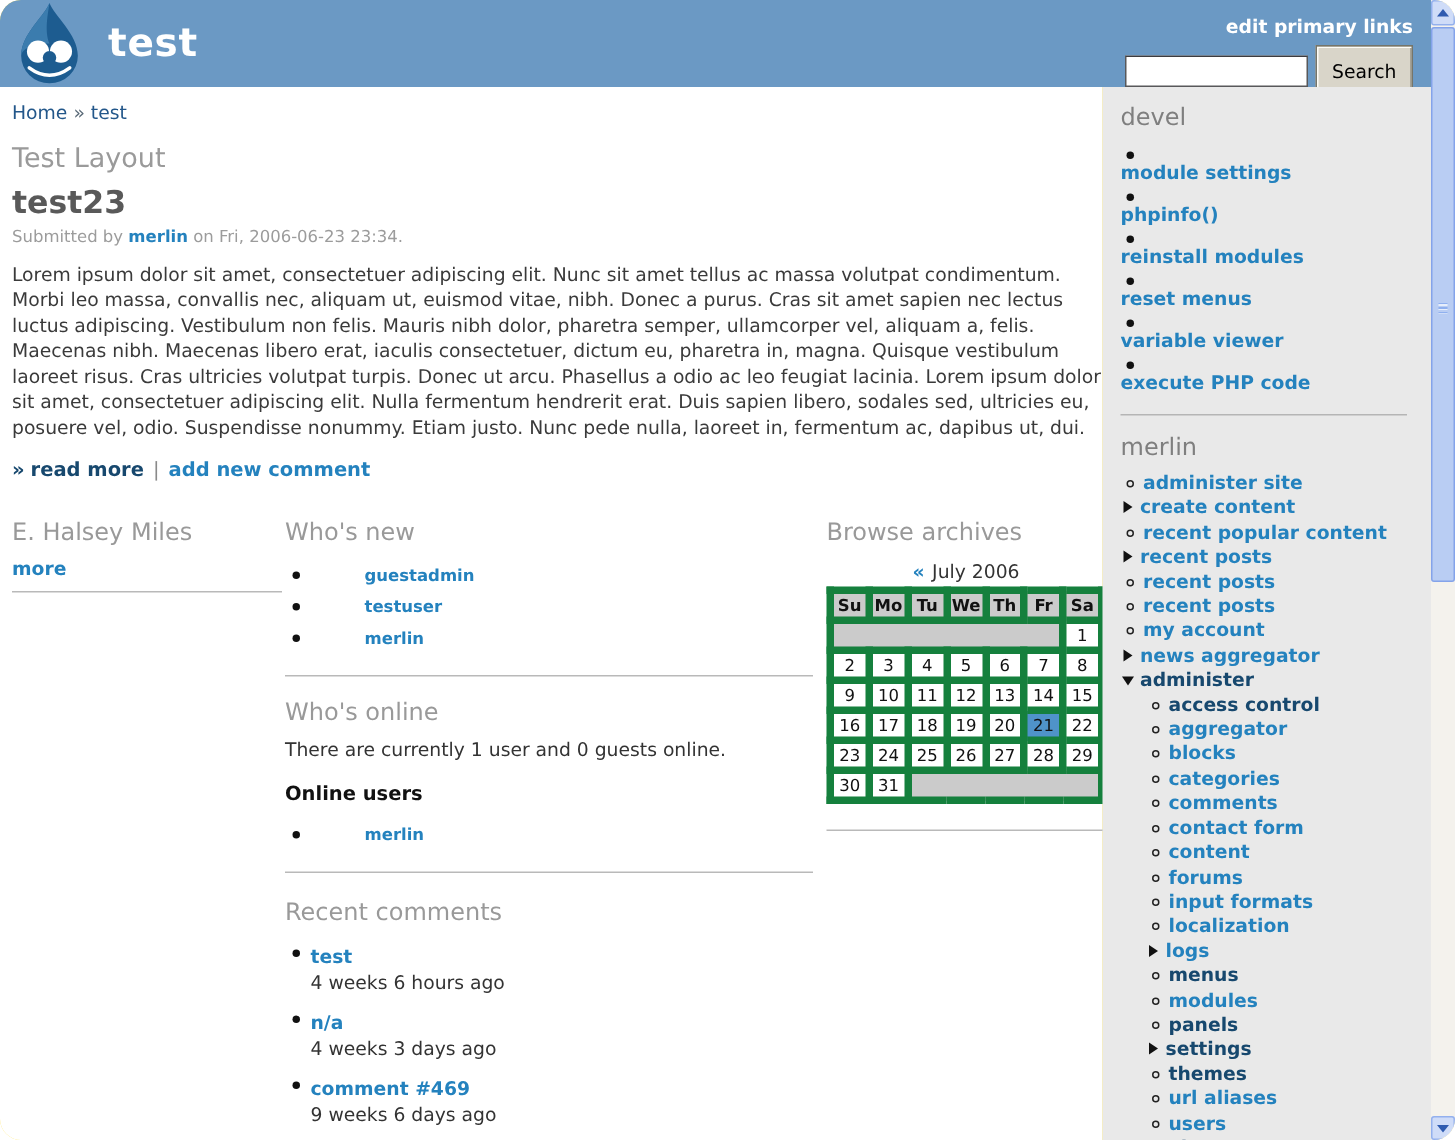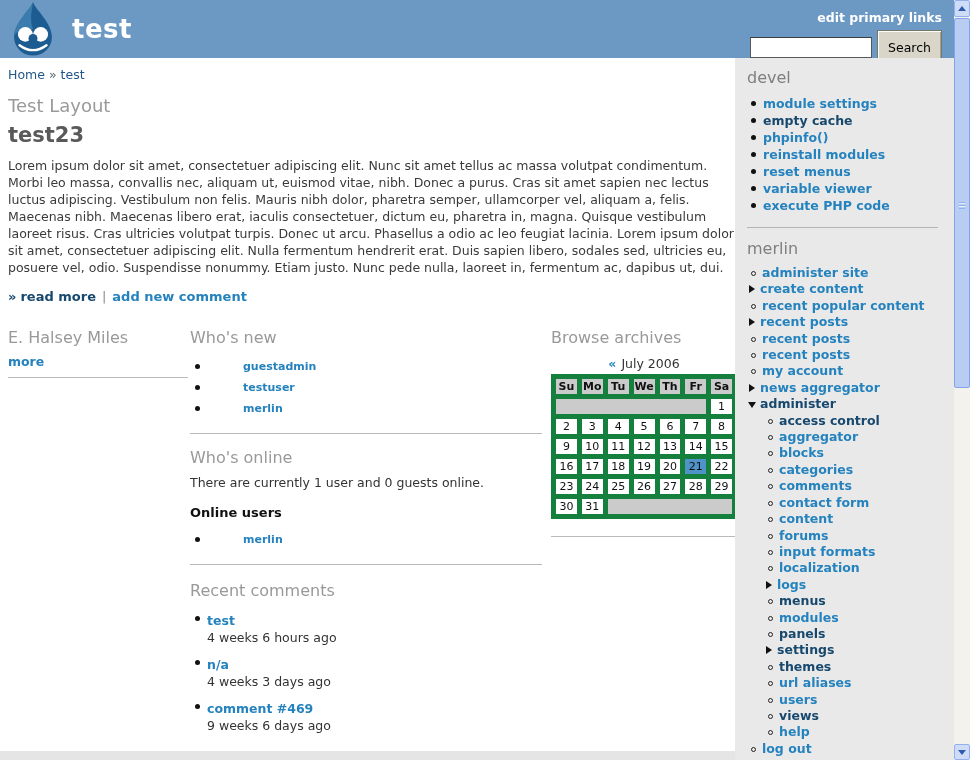--- a/index.html
+++ b/index.html
@@ -1,19 +1,19 @@
 <!DOCTYPE html>
 <html><head>
 <meta charset="utf-8">
 <style>
   * { margin:0; padding:0; box-sizing:border-box; }
   html,body { background:#fff; }
   body { width:970px; height:760px; overflow:hidden;
          font-family:"DejaVu Sans","Liberation Sans",sans-serif; }
-  .page { position:relative; width:970px; height:760px; overflow:hidden; background:#e5e5e5; }
+  .page { position:relative; width:970px; height:760px; overflow:hidden; background:#fde047;border-radius:14px; }
 
   
   .header { position:absolute; left:0; top:0; width:954px; height:58px;
             background:#6b99c4; display:flex; align-items:center; }
   .logo-wrap { margin-left:6px; width:54px; height:58px; overflow:hidden; }
   .site-title { color:#fff; font-size:26px; font-weight:bold; margin-left:12px; letter-spacing:.5px; cursor:pointer; }
   .header-right { margin-left:auto; padding-right:12px; text-align:right; }
   .edit-links { display:block; color:#fff; font-weight:bold; font-size:12.5px; margin-bottom:5px; cursor:pointer;margin-top:16px; }
   .search-row { display:flex; align-items:center; }
   .search-input { width:122px; height:21px; border:1px solid #58585a; border-top-color:#3c3c40;
@@ -81,21 +81,21 @@
   table.cal td { cursor:pointer; }
   table.cal td.empty { background:#cbcbcb; cursor:default; }
   table.cal td.selected { background:#4f93c9; }
 
   
   .sidebar { position:absolute; left:735px; top:58px; width:219px; height:702px;
              background:#e9e9e9; padding:8px 16px 0 12px; overflow:hidden; }
   .sb-block-title { font-size:16px; color:#7f7f7f; font-weight:normal; margin-top:2px; }
   .sidebar hr.rule { margin:13px 0 11px 0; border-top:1px solid #b5b5b5; }
   ul.sblist { list-style:none; margin-top:8px; }
-  ul.sblist li { display:flex; align-items:flex-start; line-height:17px; font-size:12.5px; font-weight:bold; }
+  ul.sblist li { display:flex; align-items:flex-start; line-height:17px; font-size:12.5px; font-weight:bold;flex-direction:column; }
   ul.sblist .disc { margin:6px 7px 0 4px; }
   ul.menu { list-style:none; margin-top:7px; }
   ul.menu li { font-size:12.5px; font-weight:bold; }
   ul.menu .row { display:flex; align-items:flex-start; line-height:16.4px; }
   ul.menu ul.sub { margin-left:17px; margin-top:0; }
   .bul { flex:none; margin-right:6px; }
   .bul-leaf { width:5px; height:5px; border:1px solid #222; border-radius:50%; background:transparent; margin:6px 6px 0 4px; }
   .bul-collapsed { width:0; height:0; border-left:6px solid #111; border-top:4px solid transparent; border-bottom:4px solid transparent; margin:4px 5px 0 2px; }
   .bul-expanded { width:0; height:0; border-top:6px solid #111; border-left:4px solid transparent; border-right:4px solid transparent; margin:6px 4px 0 1px; }
 </style>
@@ -137,20 +137,25 @@
       </div>
   </div>
 
   <div class="content">
     <div class="breadcrumb">
       <a>Home</a><span class="sep">»</span><a>test</a>
     </div>
 
     <div class="section-title">Test Layout</div>
     <div class="node-title">test23</div>
+    <div class="submitted">
+      <span>Submitted by</span>
+      <a>merlin</a>
+      <span>on Fri, 2006-06-23 23:34.</span>
+    </div>
 
     <div class="node-body">Lorem ipsum dolor sit amet, consectetuer adipiscing elit. Nunc sit amet tellus ac massa volutpat condimentum. Morbi leo massa, convallis nec, aliquam ut, euismod vitae, nibh. Donec a purus. Cras sit amet sapien nec lectus luctus adipiscing. Vestibulum non felis. Mauris nibh dolor, pharetra semper, ullamcorper vel, aliquam a, felis. Maecenas nibh. Maecenas libero erat, iaculis consectetuer, dictum eu, pharetra in, magna. Quisque vestibulum laoreet risus. Cras ultricies volutpat turpis. Donec ut arcu. Phasellus a odio ac leo feugiat lacinia. Lorem ipsum dolor sit amet, consectetuer adipiscing elit. Nulla fermentum hendrerit erat. Duis sapien libero, sodales sed, ultricies eu, posuere vel, odio. Suspendisse nonummy. Etiam justo. Nunc pede nulla, laoreet in, fermentum ac, dapibus ut, dui.</div>
 
     <div class="node-links">
       <span class="marker">»</span><a class="vlink">read more</a><span class="sep">|</span><a class="blink">add new comment</a>
     </div>
 
     <div class="cols">
 
       <div class="col-left">
@@ -280,24 +285,20 @@
 
   <div class="sidebar">
     <div class="sb-block-title">devel</div>
     <ul class="sblist" id="devel-list">
         <li>
           <span class="disc"></span>
           <a class="blink">module settings</a>
         </li>
         <li>
           <span class="disc"></span>
-          <a class="vlink">empty cache</a>
-        </li>
-        <li>
-          <span class="disc"></span>
           <a class="blink">phpinfo()</a>
         </li>
         <li>
           <span class="disc"></span>
           <a class="blink">reinstall modules</a>
         </li>
         <li>
           <span class="disc"></span>
           <a class="blink">reset menus</a>
         </li>

